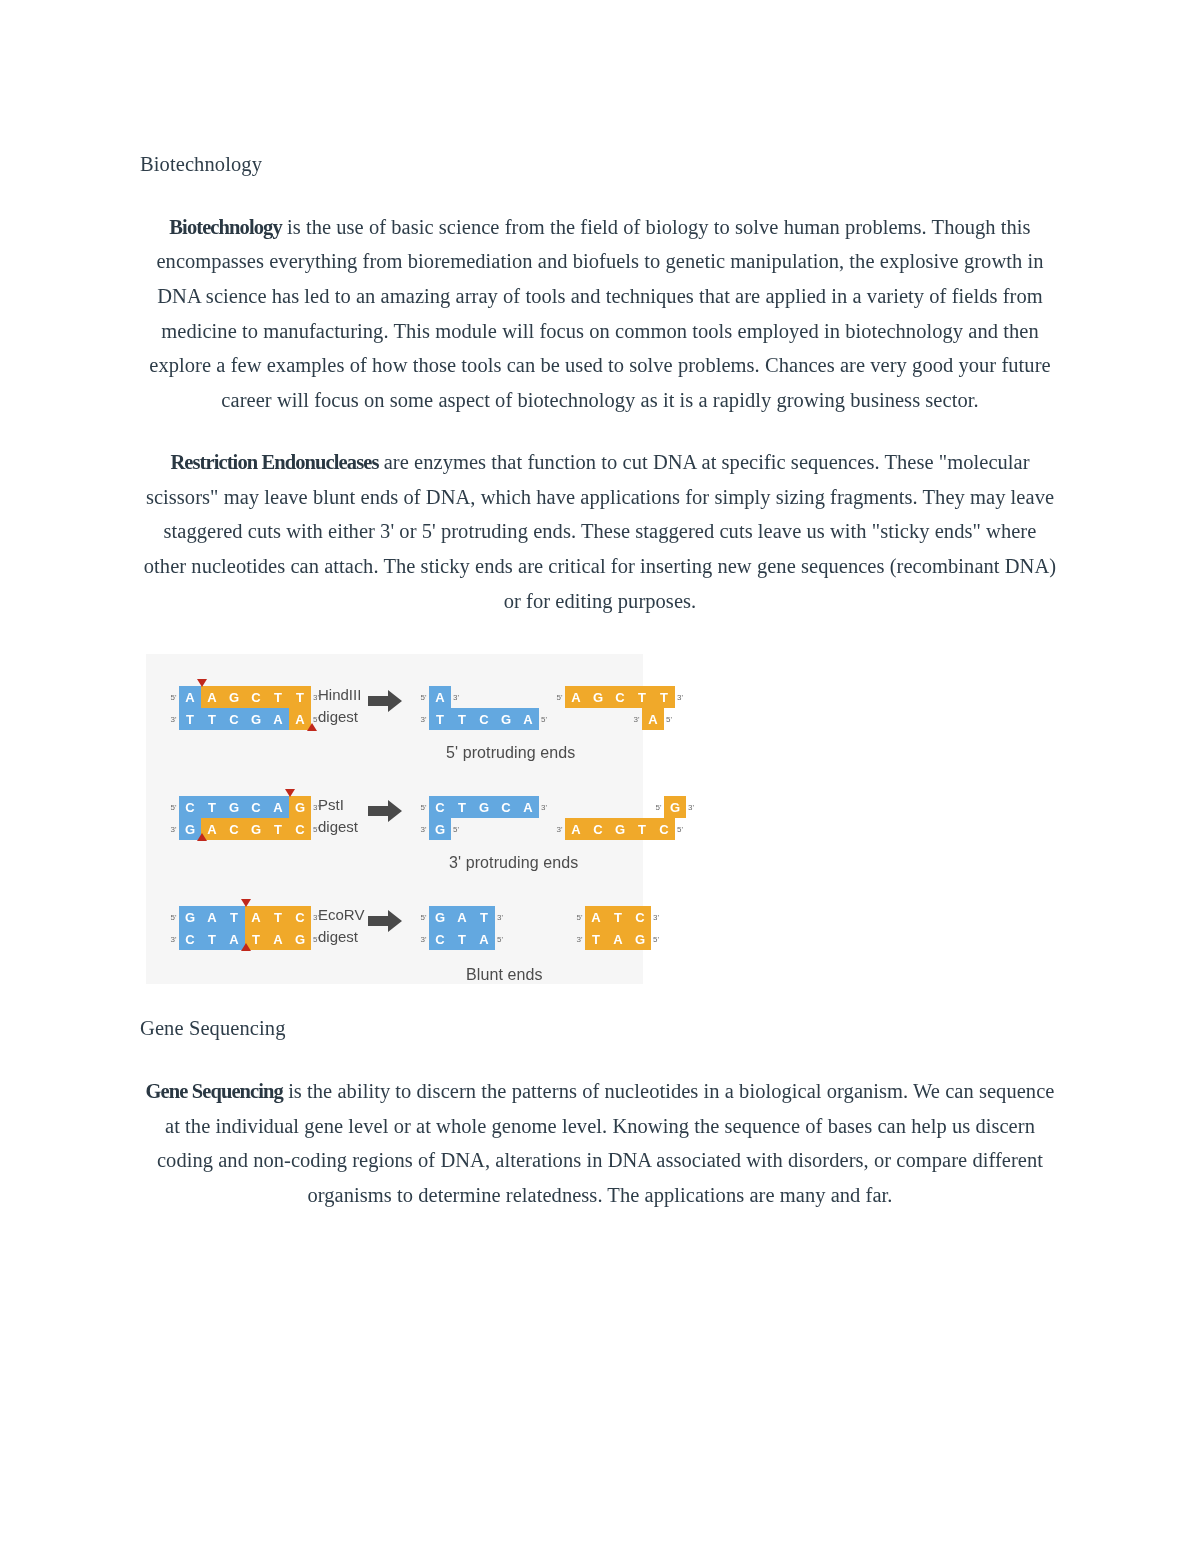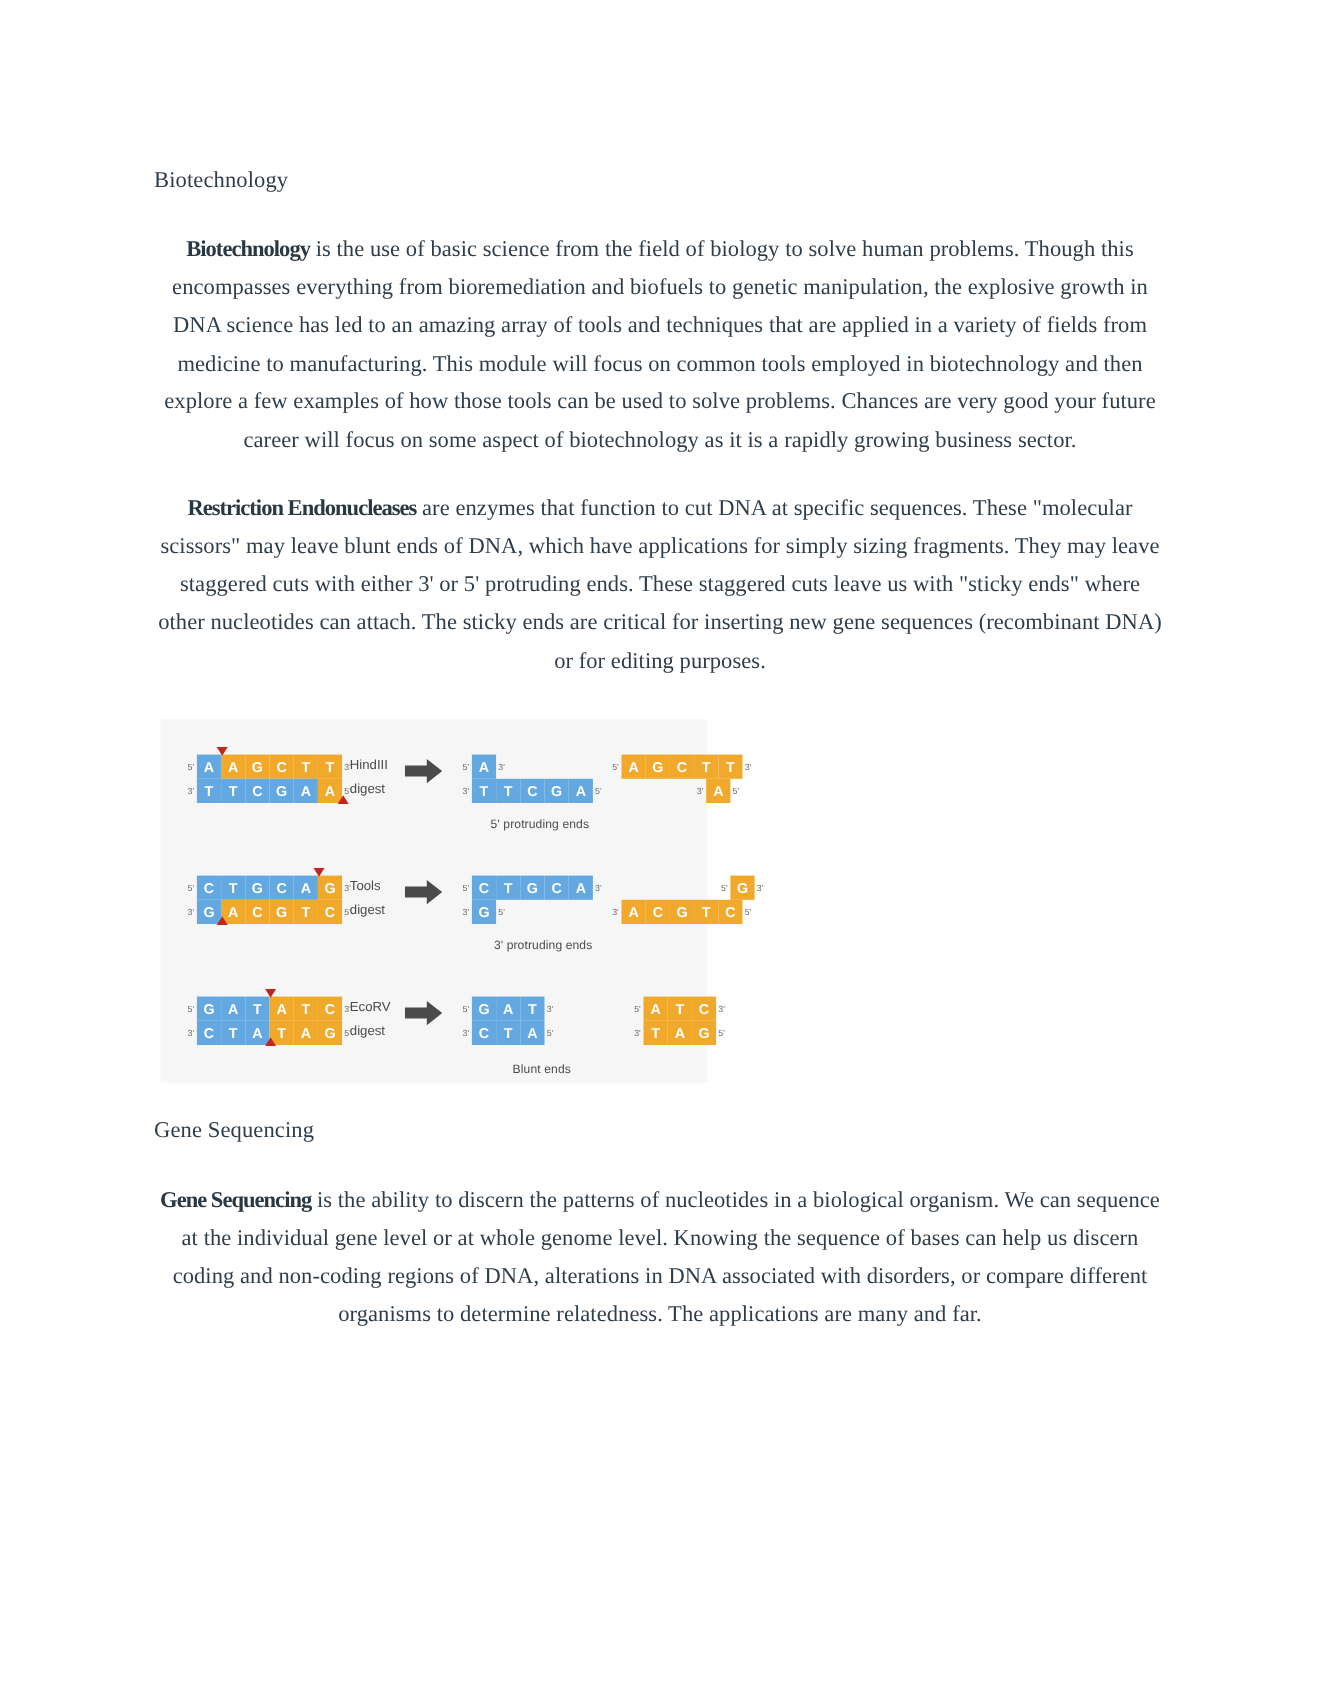--- a/index.html
+++ b/index.html
@@ -117,21 +117,21 @@
   .b-orange { background: #f0a92a; }
   .b-empty { background: transparent; }
 
   
   .enzyme {
     position: absolute;
     left: 172px;
     top: 12px;
     width: 86px;
     font-family: "Liberation Sans", sans-serif;
-    font-size: 12px;
+    font-size: 15px;
     color: #4c4c4c;
     line-height: 22px;
     text-align: left;
   }
 
   
   .arrow {
     position: absolute;
     left: 222px;
     top: 18px;
@@ -146,21 +146,21 @@
   .endcap {
     font-family: "Liberation Sans", sans-serif;
     font-size: 8px;
     color: #6a6a6a;
     padding: 0 2px;
   }
 
   .caption {
     position: absolute;
     font-family: "Liberation Sans", sans-serif;
-    font-size: 11px;
+    font-size: 16px;
     color: #4c4c4c;
     letter-spacing: 0.1px;
   }
   .cap-1 { left: 300px; top: 72px; }
   .cap-2 { left: 303px; top: 72px; }
   .cap-3 { left: 320px; top: 74px; }
 
   
   .cut {
     position: absolute;
@@ -287,21 +287,21 @@
             <span class="base b-orange">G</span>
             <span class="base b-orange">T</span>
             <span class="base b-orange">C</span>
             <span class="endlbl r">5'</span>
           </div>
           <div class="cut down" style="left:117px; top:-7px;"></div>
           <div class="cut up" style="left:29px;  top:37px;"></div>
         </div>
 
         <div class="enzyme">
-          <div>Tools</div>
+          <div>PstI</div>
           <div>digest</div>
         </div>
 
         <div class="arrow">
           <svg width="34" height="22" viewBox="0 0 34 22">
               <path d="M0 6 H20 V0 L34 11 L20 22 V16 H0 Z" fill="#4a4a4a"></path>
             </svg>
         </div>
 
         <div class="product-left">

